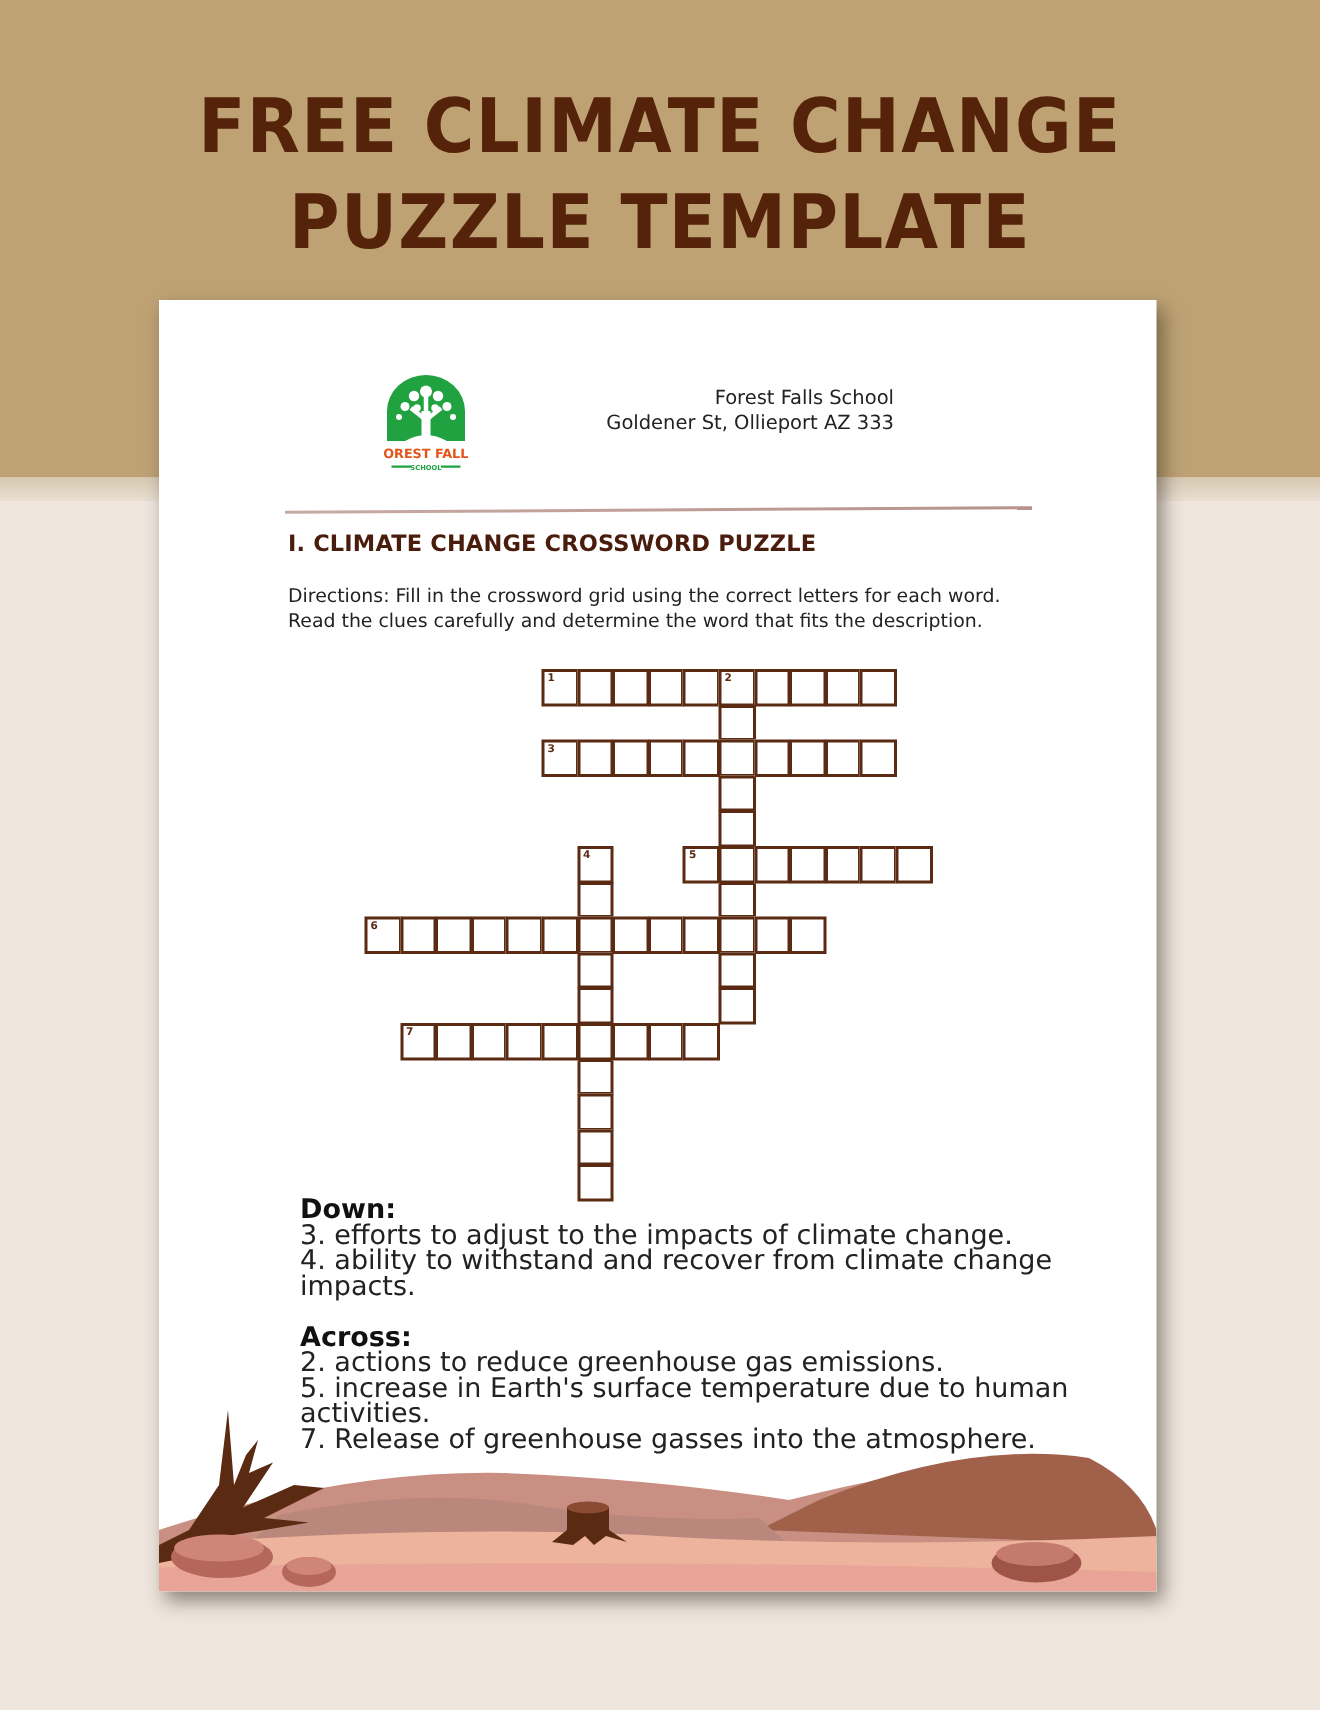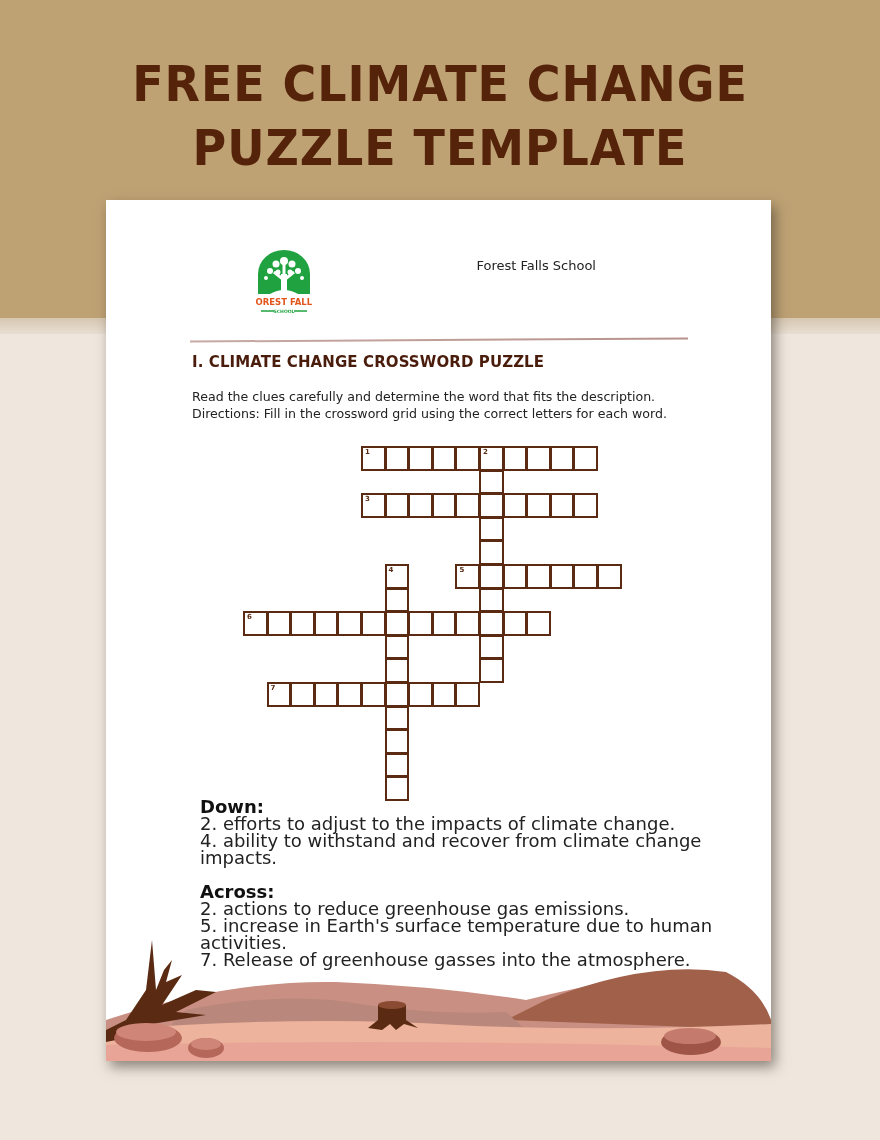--- a/index.html
+++ b/index.html
@@ -111,29 +111,30 @@
       <path d="M14 44 Q28 36 42 44" fill="#ffffff"></path>
       <text x="28" y="55" text-anchor="middle" font-family="DejaVu Sans, sans-serif" font-size="8.5" font-weight="bold" fill="#e2541a">FOREST FALLS</text>
       <line x1="5" y1="61" x2="18" y2="61" stroke="#1fa23f" stroke-width="1.5"></line>
       <line x1="38" y1="61" x2="51" y2="61" stroke="#1fa23f" stroke-width="1.5"></line>
       <text x="28" y="63" text-anchor="middle" font-family="DejaVu Sans, sans-serif" font-size="4.5" font-weight="bold" fill="#1fa23f">SCHOOL</text>
     </svg>
   </div>
 
   <div class="school-info">
     <div>Forest Falls School</div>
+    <div>Goldener St, Ollieport AZ 333</div>
   </div>
 
   <div class="divider"></div>
 
   <div class="section-title">I. CLIMATE CHANGE CROSSWORD PUZZLE</div>
 
   <div class="directions">
+    <div>Directions: Fill in the crossword grid using the correct letters for each word.</div>
     <div>Read the clues carefully and determine the word that fits the description.</div>
-    <div>Directions: Fill in the crossword grid using the correct letters for each word.</div>
   </div>
 
   <div class="grid" id="crossword-grid">
       <div class="cell" style="left: 255px; top: 246px;">
         <span class="cell-num">1</span>
       </div>
       <div class="cell" style="left: 278.6px; top: 246px;"></div>
       <div class="cell" style="left: 302.2px; top: 246px;"></div>
       <div class="cell" style="left: 325.8px; top: 246px;"></div>
       <div class="cell" style="left: 349.4px; top: 246px;"></div>
@@ -204,21 +205,21 @@
       <div class="cell" style="left: 207.8px; top: 482px;"></div>
       <div class="cell" style="left: 231.4px; top: 482px;"></div>
       <div class="cell" style="left: 255px; top: 482px;"></div>
       <div class="cell" style="left: 302.2px; top: 482px;"></div>
       <div class="cell" style="left: 325.8px; top: 482px;"></div>
       <div class="cell" style="left: 349.4px; top: 482px;"></div>
     </div>
 
   <div class="clues">
     <div class="clue-heading">Down:</div>
-    <div>2. efforts to adjust to the impacts of climate change.</div>
+    <div>3. efforts to adjust to the impacts of climate change.</div>
     <div>4. ability to withstand and recover from climate change impacts.</div>
     <div class="clue-gap"></div>
     <div class="clue-heading">Across:</div>
     <div>2. actions to reduce greenhouse gas emissions.</div>
     <div>5. increase in Earth's surface temperature due to human activities.</div>
     <div>7. Release of greenhouse gasses into the atmosphere.</div>
   </div>
 
   <svg class="landscape" viewBox="0 0 665 141" preserveAspectRatio="none">
     <path d="M0 100 Q120 60 230 62 Q330 66 420 80 Q520 55 600 50 Q640 60 665 100 L665 141 L0 141 Z" fill="#c98f82"></path>

